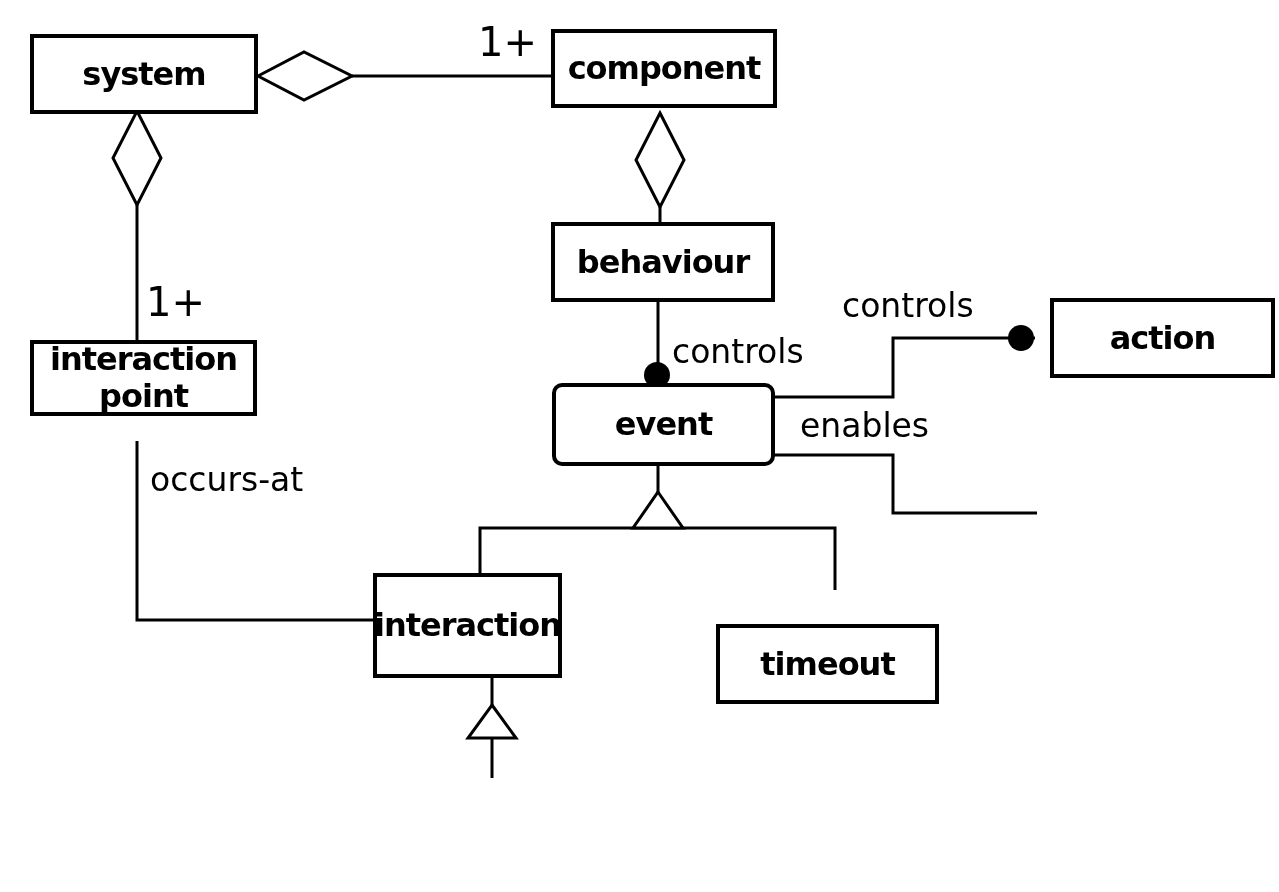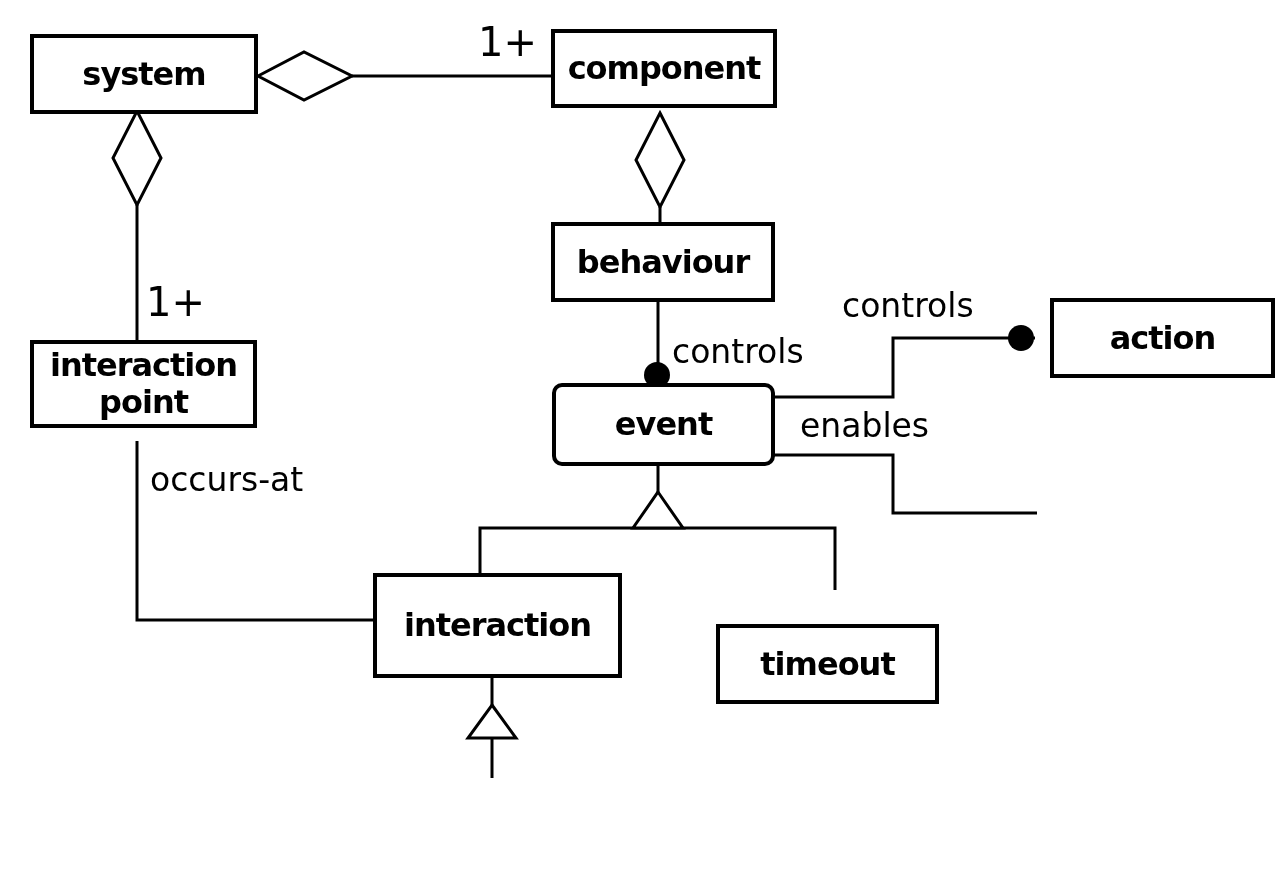--- a/index.html
+++ b/index.html
@@ -74,22 +74,22 @@
 
     <polygon points="658,492 683,528 633,528" fill="#fff" stroke="#000" stroke-width="3"></polygon>
     <polygon points="492,705 516,738 468,738" fill="#fff" stroke="#000" stroke-width="3"></polygon>
   </svg>
 
   <div class="node" style="left:30px;  top:28px;  width:228px; height:80px;margin-top:6px;">system</div>
   <div class="node" style="left:551px; top:29px;  width:226px; height:79px;">component</div>
   <div class="node" style="left:551px; top:222px; width:224px; height:80px;">behaviour</div>
   <div class="node" style="left:552px; top:383px; width:223px; height:83px;border-radius:10px;">event</div>
   <div class="node" style="left:1050px;top:298px; width:225px; height:80px;">action</div>
-  <div class="node" style="left:30px;  top:340px; width:227px; height:88px;">interaction point</div>
-  <div class="node" style="left:373px; top:573px; width:249px; height:105px;">interaction</div>
+  <div class="node" style="left:30px;  top:340px; width:227px; height:76px;">interaction point</div>
+  <div class="node" style="left:373px; top:573px; width:189px; height:105px;">interaction</div>
   <div class="node" style="left:716px; top:624px; width:223px; height:80px;">timeout</div>
 
   <div class="mult-label" style="left:478px; top:22px;">1+</div>
   <div class="mult-label" style="left:146px; top:282px;">1+</div>
   <div class="edge-label" style="left:672px; top:334px;">controls</div>
   <div class="edge-label" style="left:842px; top:288px;">controls</div>
   <div class="edge-label" style="left:800px; top:408px;">enables</div>
   <div class="edge-label" style="left:150px; top:462px;">occurs-at</div>
 
 </div>

